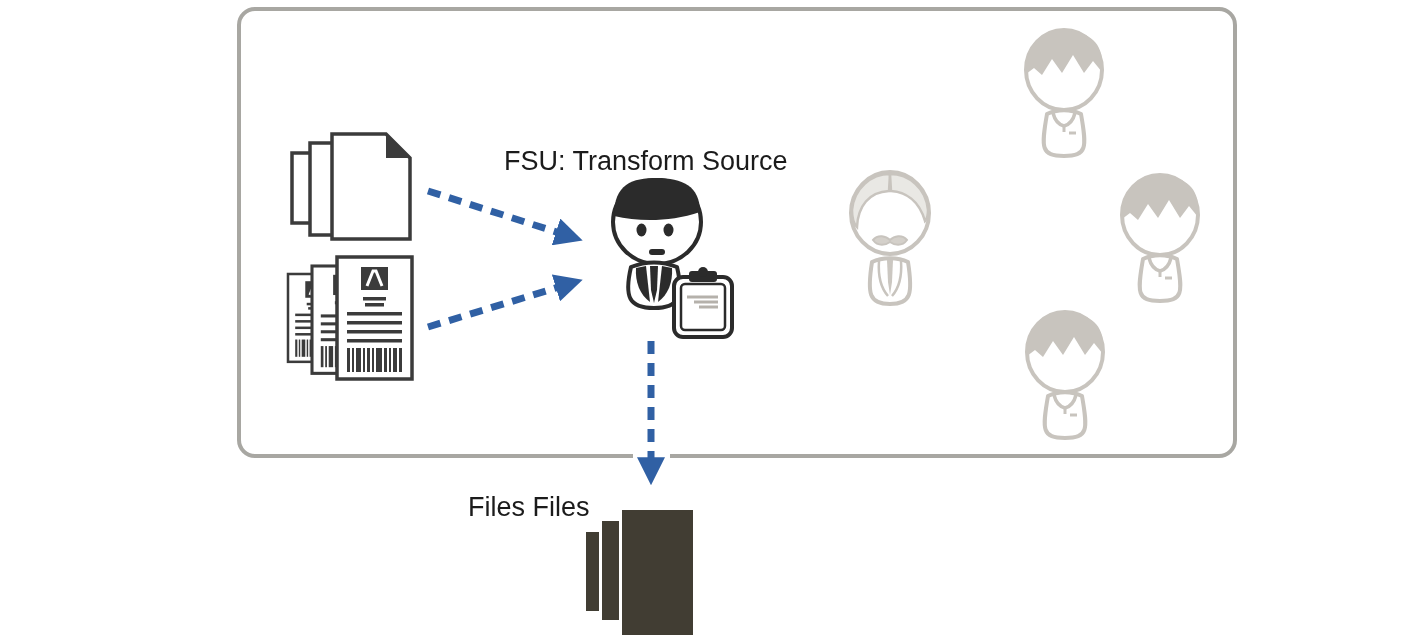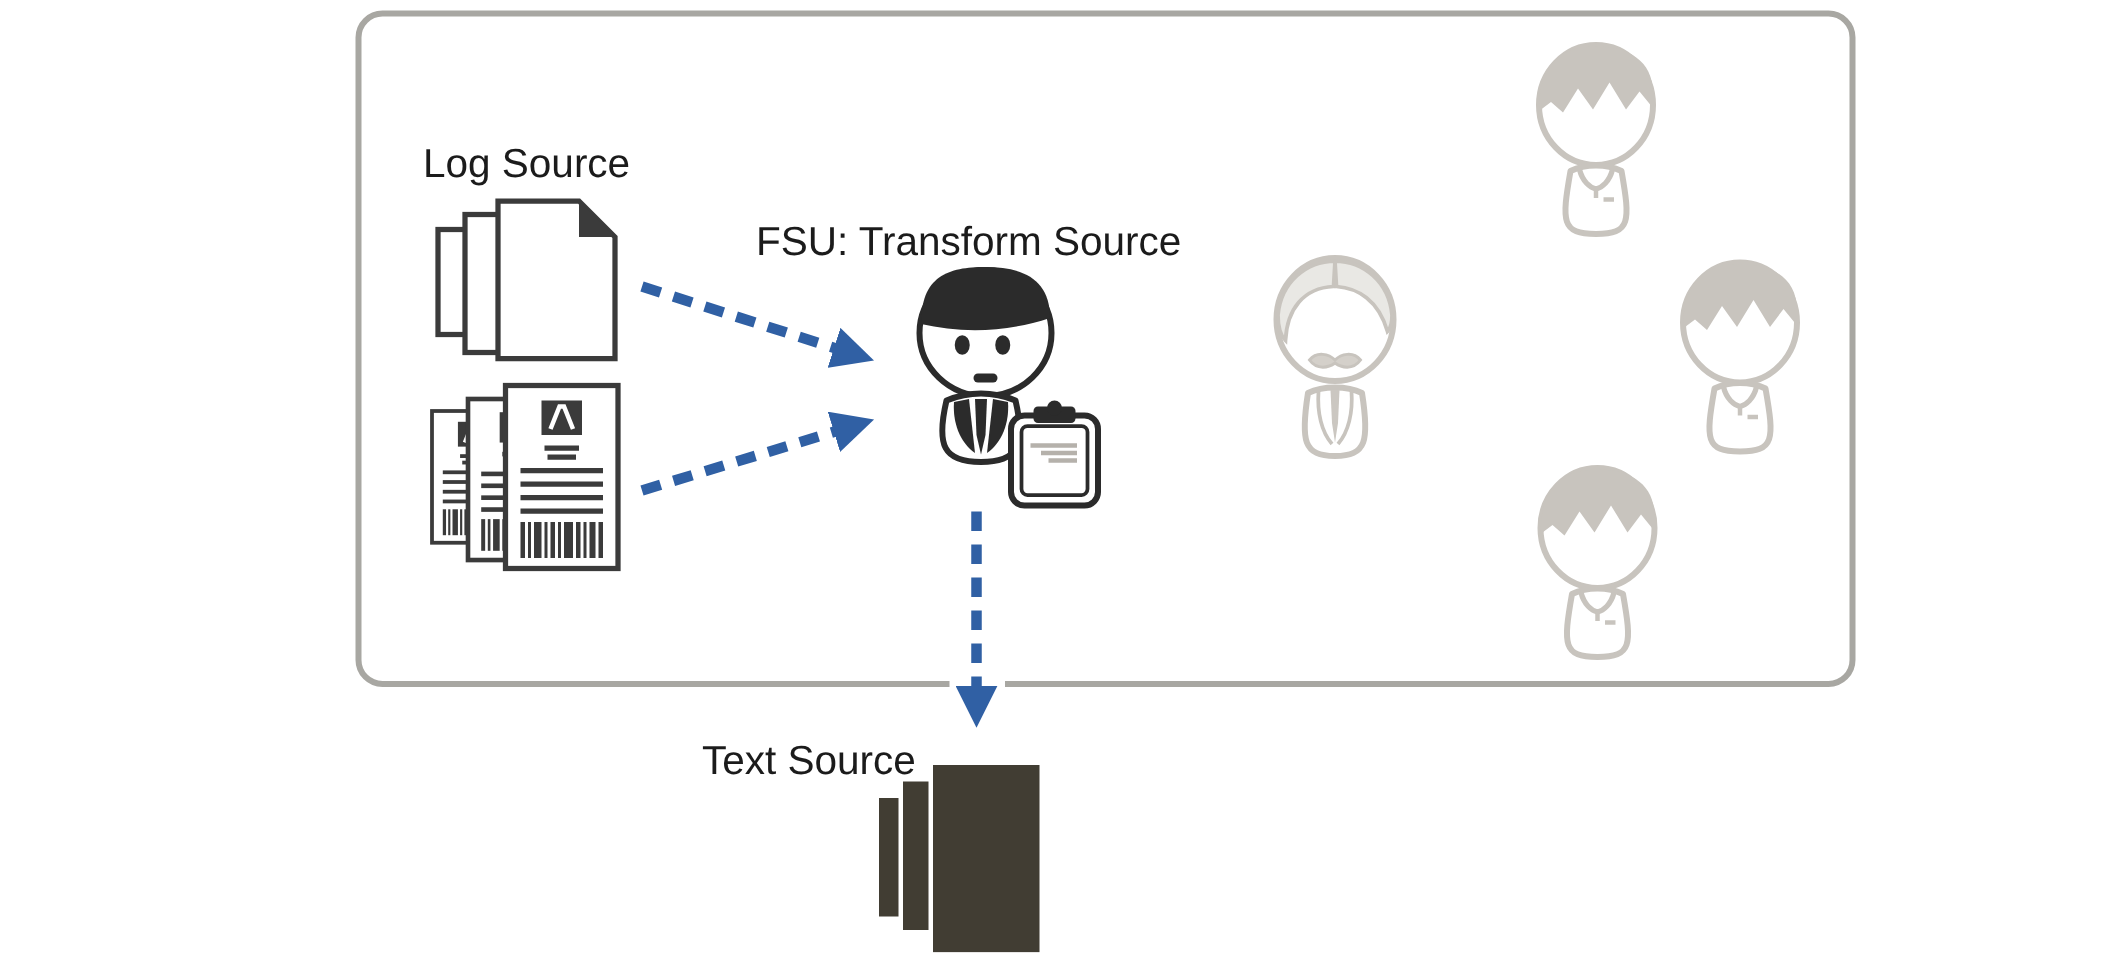--- a/index.html
+++ b/index.html
@@ -128,16 +128,15 @@
       <use href="#cp" transform="translate(1020,310)"></use>
     </g>
 
     <g fill="#413D33">
       <rect x="586" y="532" width="13" height="79"></rect>
       <rect x="602" y="521" width="17" height="99"></rect>
       <rect x="622" y="510" width="71" height="125"></rect>
     </g>
   </svg>
 
-  <div class="lbl lbl-log">Log Source</div>
   <div class="lbl lbl-fsu">FSU: Transform Source</div>
-  <div class="lbl lbl-txt">Text Source</div>
+  <div class="lbl lbl-txt">Files Files</div>
 </div>
 
 </body></html>

